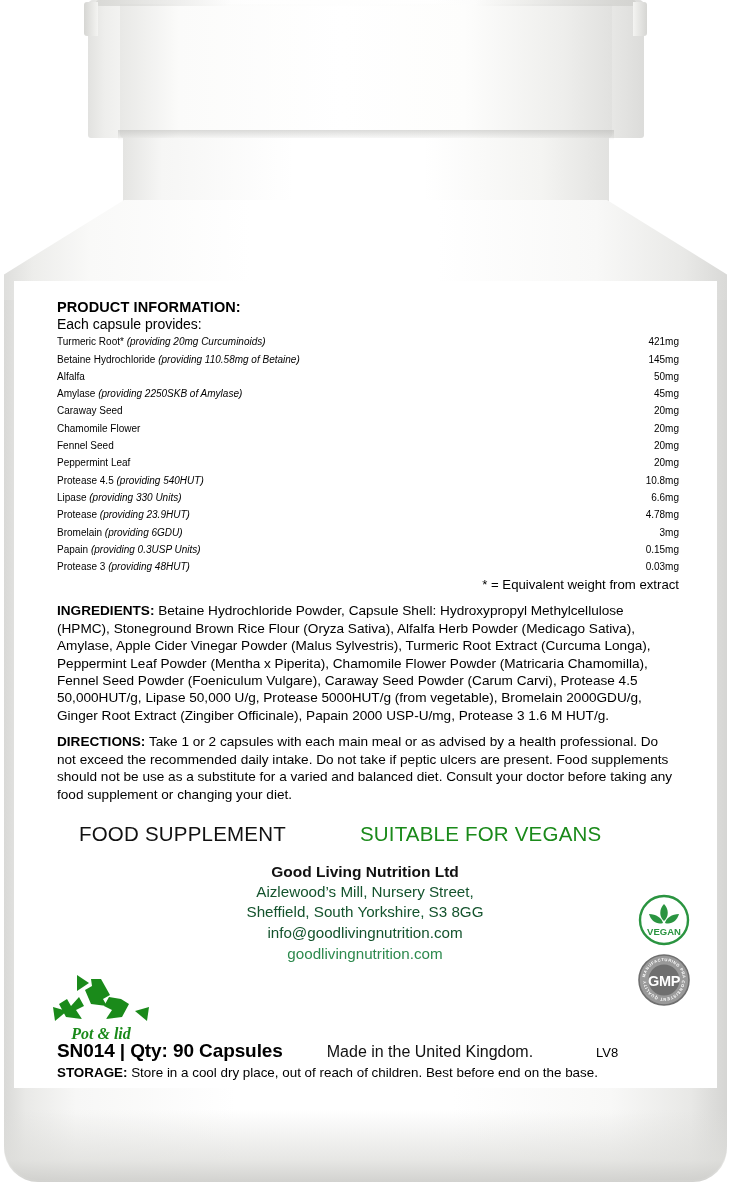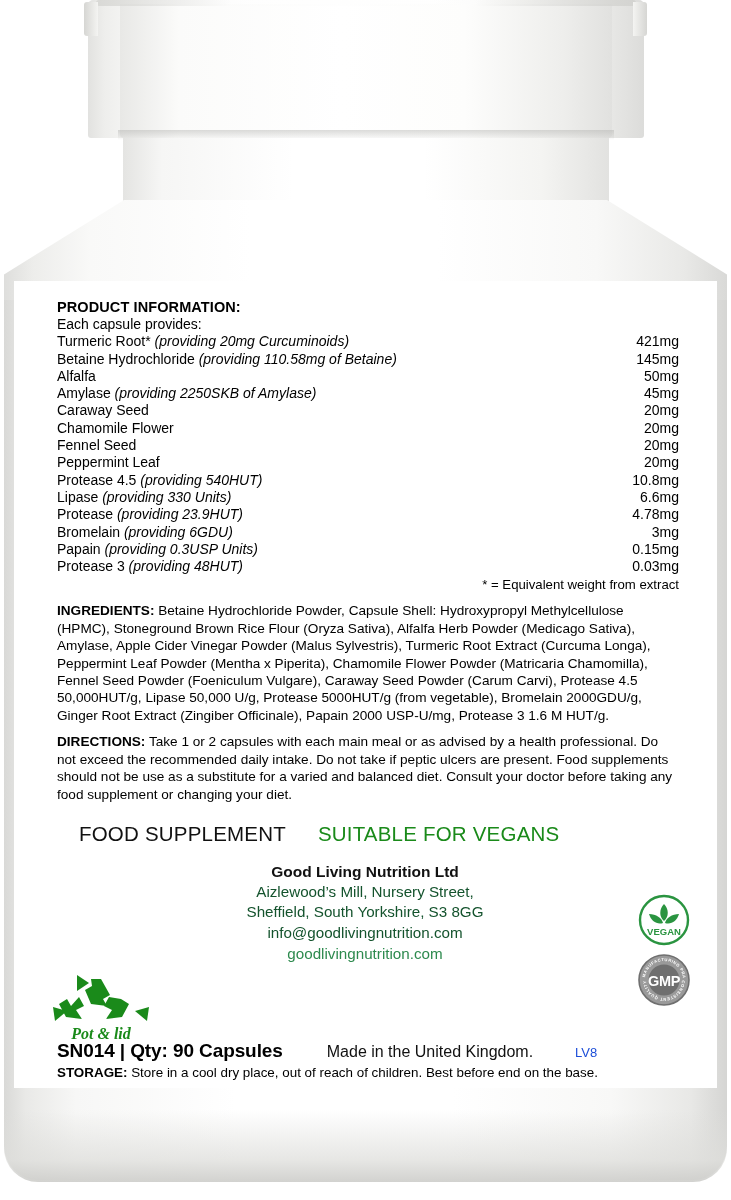--- a/index.html
+++ b/index.html
@@ -166,21 +166,21 @@
     font-size: 14px;
     color: #000;
     line-height: 17.3px;
   }
   .pi-table {
     width: 100%;
     border-collapse: collapse;
     margin-top: 0px;
   }
   .pi-table td {
-    font-size: 14px;
+    font-size: 10px;
     color: #000;
     line-height: 17.3px;
     padding: 0;
     vertical-align: baseline;
     white-space: nowrap;
   }
   .pi-table td.amt {
     text-align: right;
     width: 108px;
   }
@@ -213,21 +213,21 @@
     padding-left: 22px;
   }
   .fs-left {
     font-size: 20.5px;
     color: #111;
     letter-spacing: 0.2px;
   }
   .fs-right {
     font-size: 20.5px;
     letter-spacing: 0.2px;
-    margin-left: 32px;
+    margin-left: 74px;
   }
 
   
   .company {
     margin-top: 15px;
     text-align: center;
     width: 480px;
     margin-left: 68px;
   }
   .company .cname {
@@ -287,22 +287,22 @@
     color: #000;
     letter-spacing: -0.1px;
   }
   .made {
     font-size: 16px;
     color: #111;
     margin-left: 44px;
   }
   .lv {
     font-size: 13px;
-    color: #1d4ed8;
-    margin-left: 42px;
+    color: #000000;
+    margin-left: 63px;
   }
   .storage-row {
     position: absolute;
     left: 43px;
     top: 784px;
     width: 640px;
     font-size: 13.4px;
     color: #000;
     line-height: 16px;
   }

